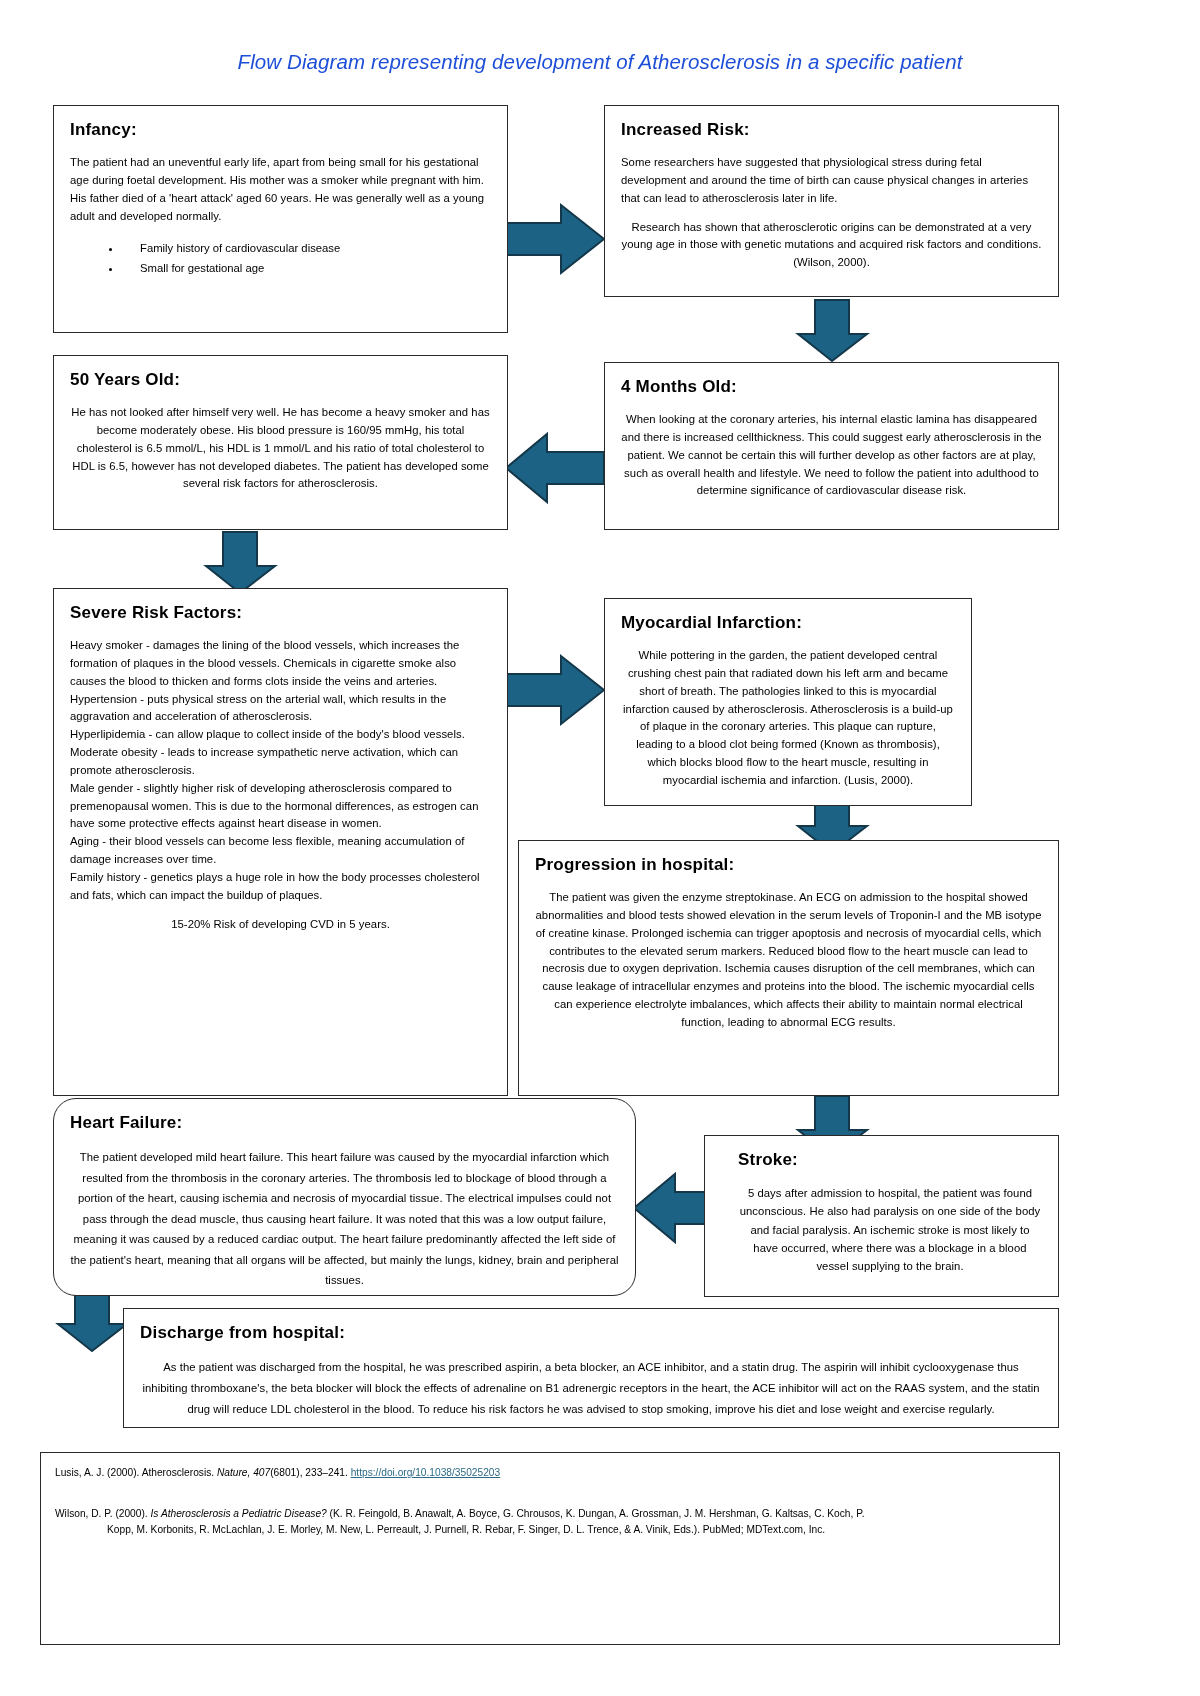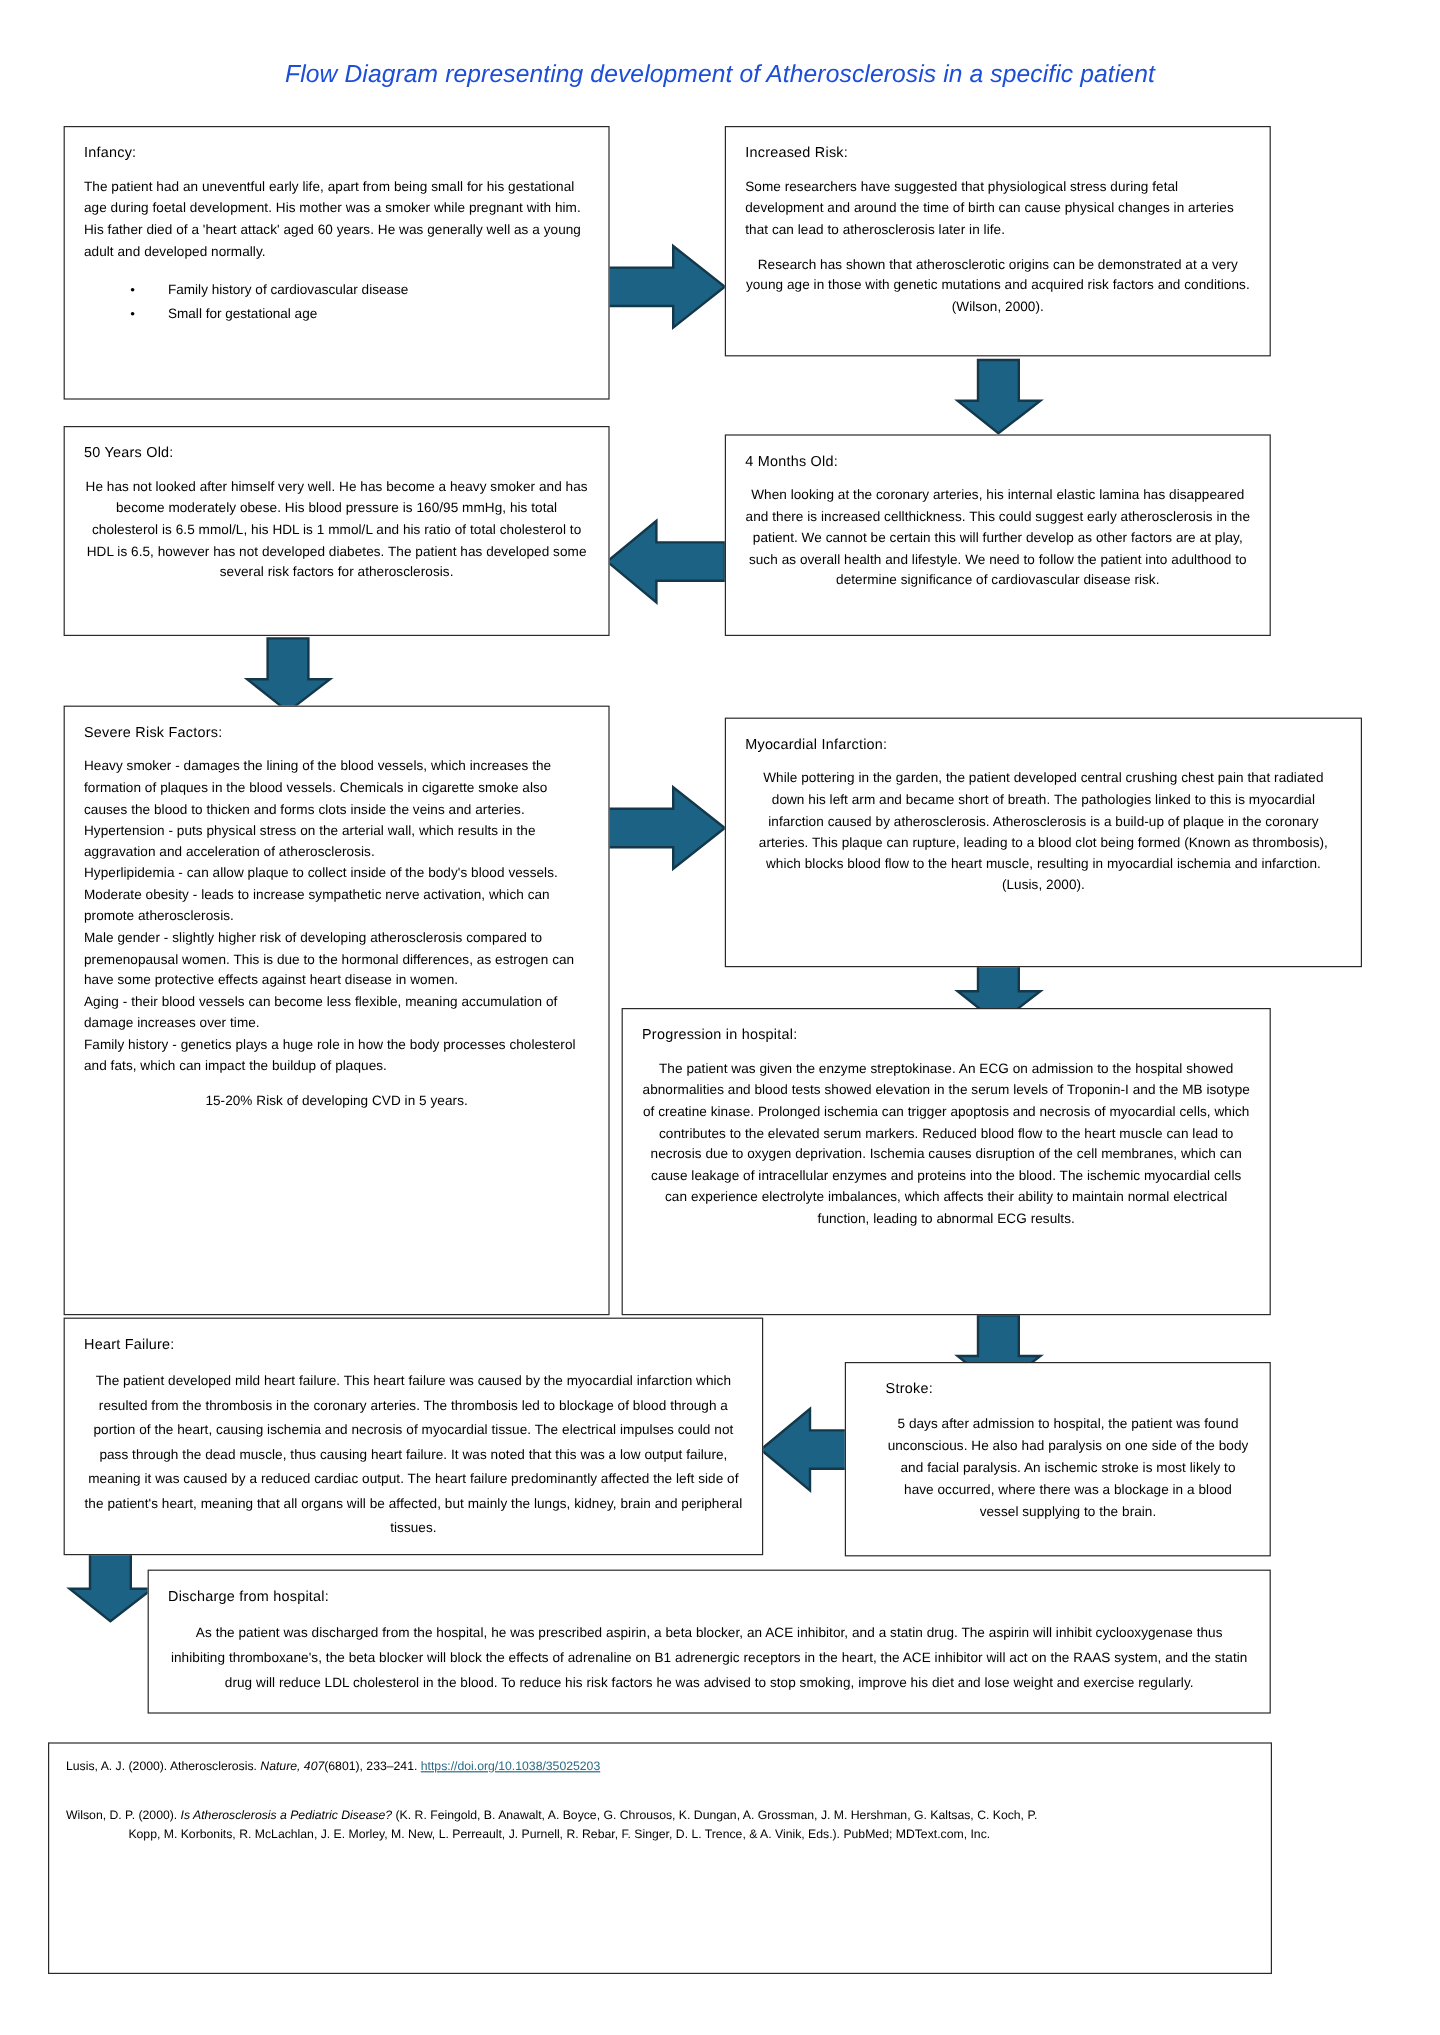--- a/index.html
+++ b/index.html
@@ -26,22 +26,22 @@
 
   .box{
     position:absolute;
     box-sizing:border-box;
     border:1.4px solid #2a2a2a;
     background:#ffffff;
     padding:14px 16px 10px 16px;
     z-index:3;
   }
   .box .hd{
-    font-size:12px;
-    font-weight:normal;
+    font-size:17px;
+    font-weight:bold;
     margin:0 0 14px 0;
     letter-spacing:0.2px;
   }
   .box p{
     margin:0 0 11px 0;
     font-size:11.3px;
     line-height:1.58;
     letter-spacing:0.05px;
   }
   .box p:last-child{margin-bottom:0;text-align:center;}
@@ -171,31 +171,31 @@
     <p style="white-space:pre-line;">Heavy smoker - damages the lining of the blood vessels, which increases the formation of plaques in the blood vessels. Chemicals in cigarette smoke also causes the blood to thicken and forms clots inside the veins and arteries.
 Hypertension - puts physical stress on the arterial wall, which results in the aggravation and acceleration of atherosclerosis.
 Hyperlipidemia - can allow plaque to collect inside of the body's blood vessels.
 Moderate obesity - leads to increase sympathetic nerve activation, which can promote atherosclerosis.
 Male gender - slightly higher risk of developing atherosclerosis compared to premenopausal women. This is due to the hormonal differences, as estrogen can have some protective effects against heart disease in women.
 Aging - their blood vessels can become less flexible, meaning accumulation of damage increases over time.
 Family history - genetics plays a huge role in how the body processes cholesterol and fats, which can impact the buildup of plaques.</p>
     <p style="margin-top:2px;">15-20% Risk of developing CVD in 5 years.</p>
   </div>
 
-  <div class="box" style="left:604px;top:598px;width:531px;height:208px;">
+  <div class="box" style="left:604px;top:598px;width:368px;height:208px;">
     <div class="hd">Myocardial Infarction:</div>
     <p>While pottering in the garden, the patient developed central crushing chest pain that radiated down his left arm and became short of breath. The pathologies linked to this is myocardial infarction caused by atherosclerosis. Atherosclerosis is a build-up of plaque in the coronary arteries. This plaque can rupture, leading to a blood clot being formed (Known as thrombosis), which blocks blood flow to the heart muscle, resulting in myocardial ischemia and infarction. (Lusis, 2000).</p>
   </div>
 
   <div class="box" style="left:518px;top:840px;width:541px;height:256px;">
     <div class="hd">Progression in hospital:</div>
     <p>The patient was given the enzyme streptokinase. An ECG on admission to the hospital showed abnormalities and blood tests showed elevation in the serum levels of Troponin-I and the MB isotype of creatine kinase. Prolonged ischemia can trigger apoptosis and necrosis of myocardial cells, which contributes to the elevated serum markers. Reduced blood flow to the heart muscle can lead to necrosis due to oxygen deprivation. Ischemia causes disruption of the cell membranes, which can cause leakage of intracellular enzymes and proteins into the blood. The ischemic myocardial cells can experience electrolyte imbalances, which affects their ability to maintain normal electrical function, leading to abnormal ECG results.</p>
   </div>
 
-  <div class="box" style="left:53px;top:1098px;width:583px;height:198px;">
+  <div class="box" style="left:53px;top:1098px;width:583px;height:198px;border-radius:23px;">
     <div class="hd">Heart Failure:</div>
     <p style="line-height:1.82;">The patient developed mild heart failure. This heart failure was caused by the myocardial infarction which resulted from the thrombosis in the coronary arteries. The thrombosis led to blockage of blood through a portion of the heart, causing ischemia and necrosis of myocardial tissue. The electrical impulses could not pass through the dead muscle, thus causing heart failure. It was noted that this was a low output failure, meaning it was caused by a reduced cardiac output. The heart failure predominantly affected the left side of the patient's heart, meaning that all organs will be affected, but mainly the lungs, kidney, brain and peripheral tissues.</p>
   </div>
 
   <div class="box" style="left:704px;top:1135px;width:355px;height:162px;padding-left:33px;">
     <div class="hd">Stroke:</div>
     <p style="line-height:1.62;">5 days after admission to hospital, the patient was found unconscious. He also had paralysis on one side of the body and facial paralysis. An ischemic stroke is most likely to have occurred, where there was a blockage in a blood vessel supplying to the brain.</p>
   </div>
 
   <div class="box" style="left:123px;top:1308px;width:936px;height:120px;">

